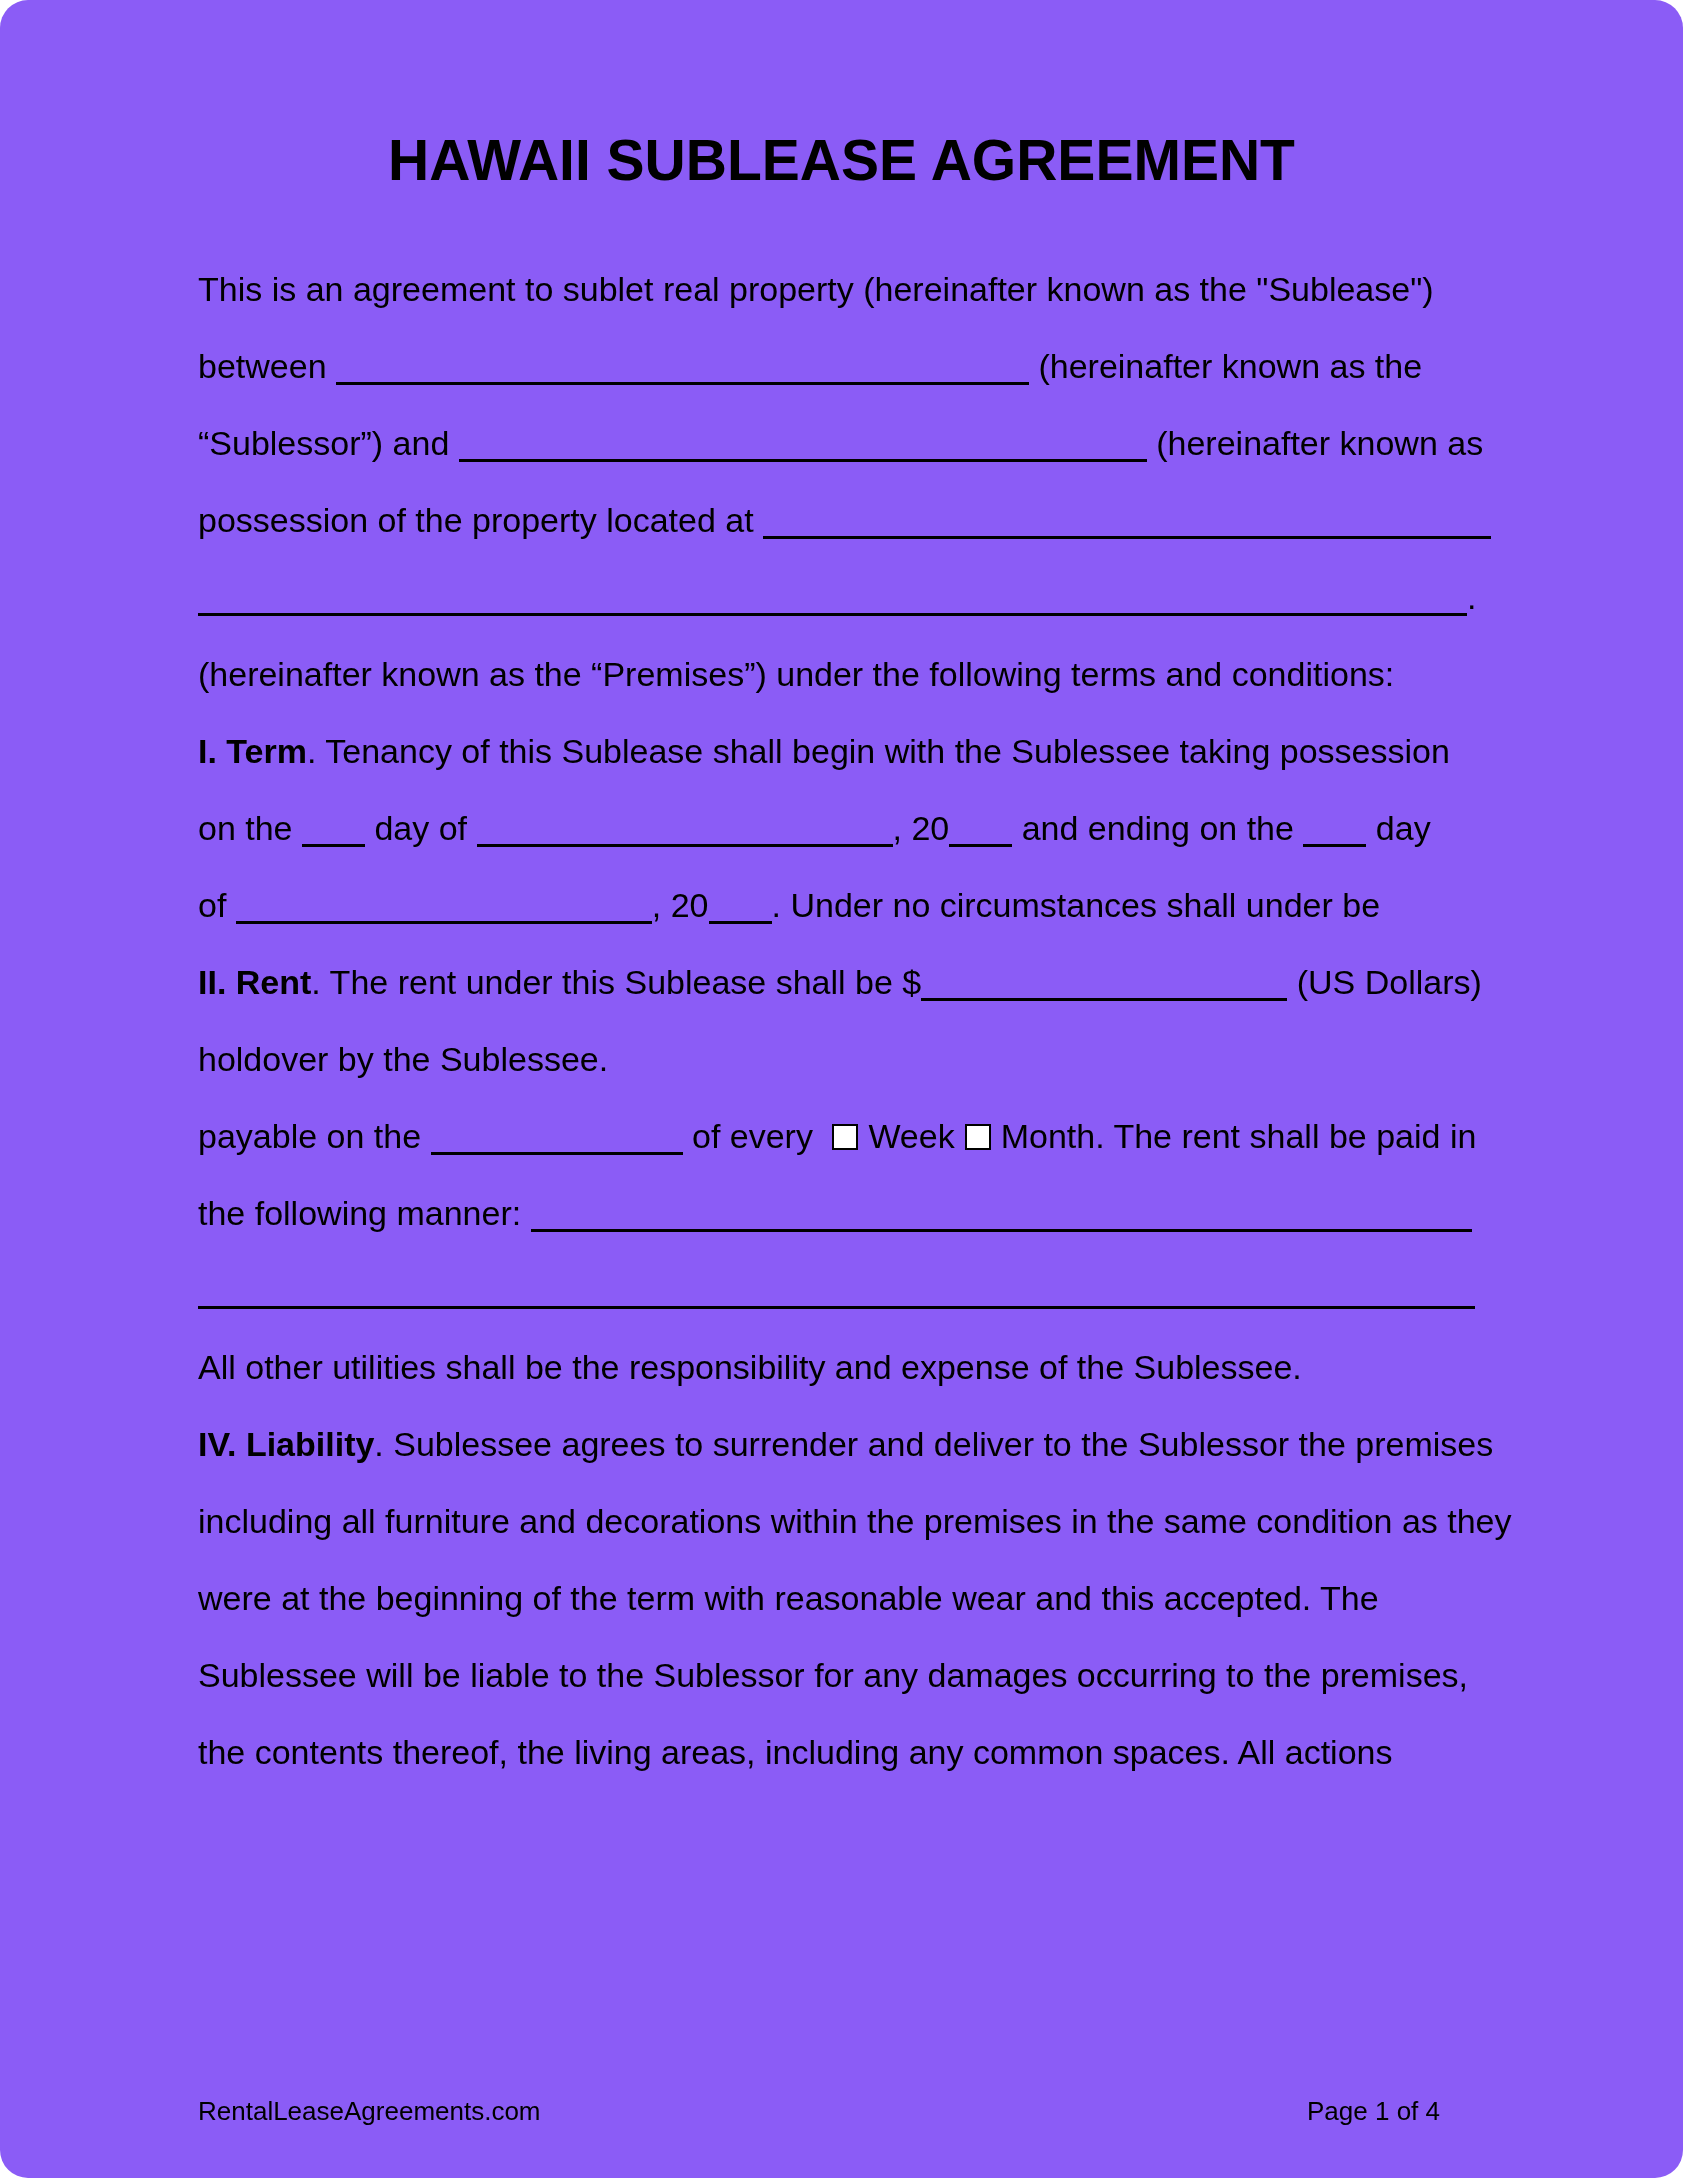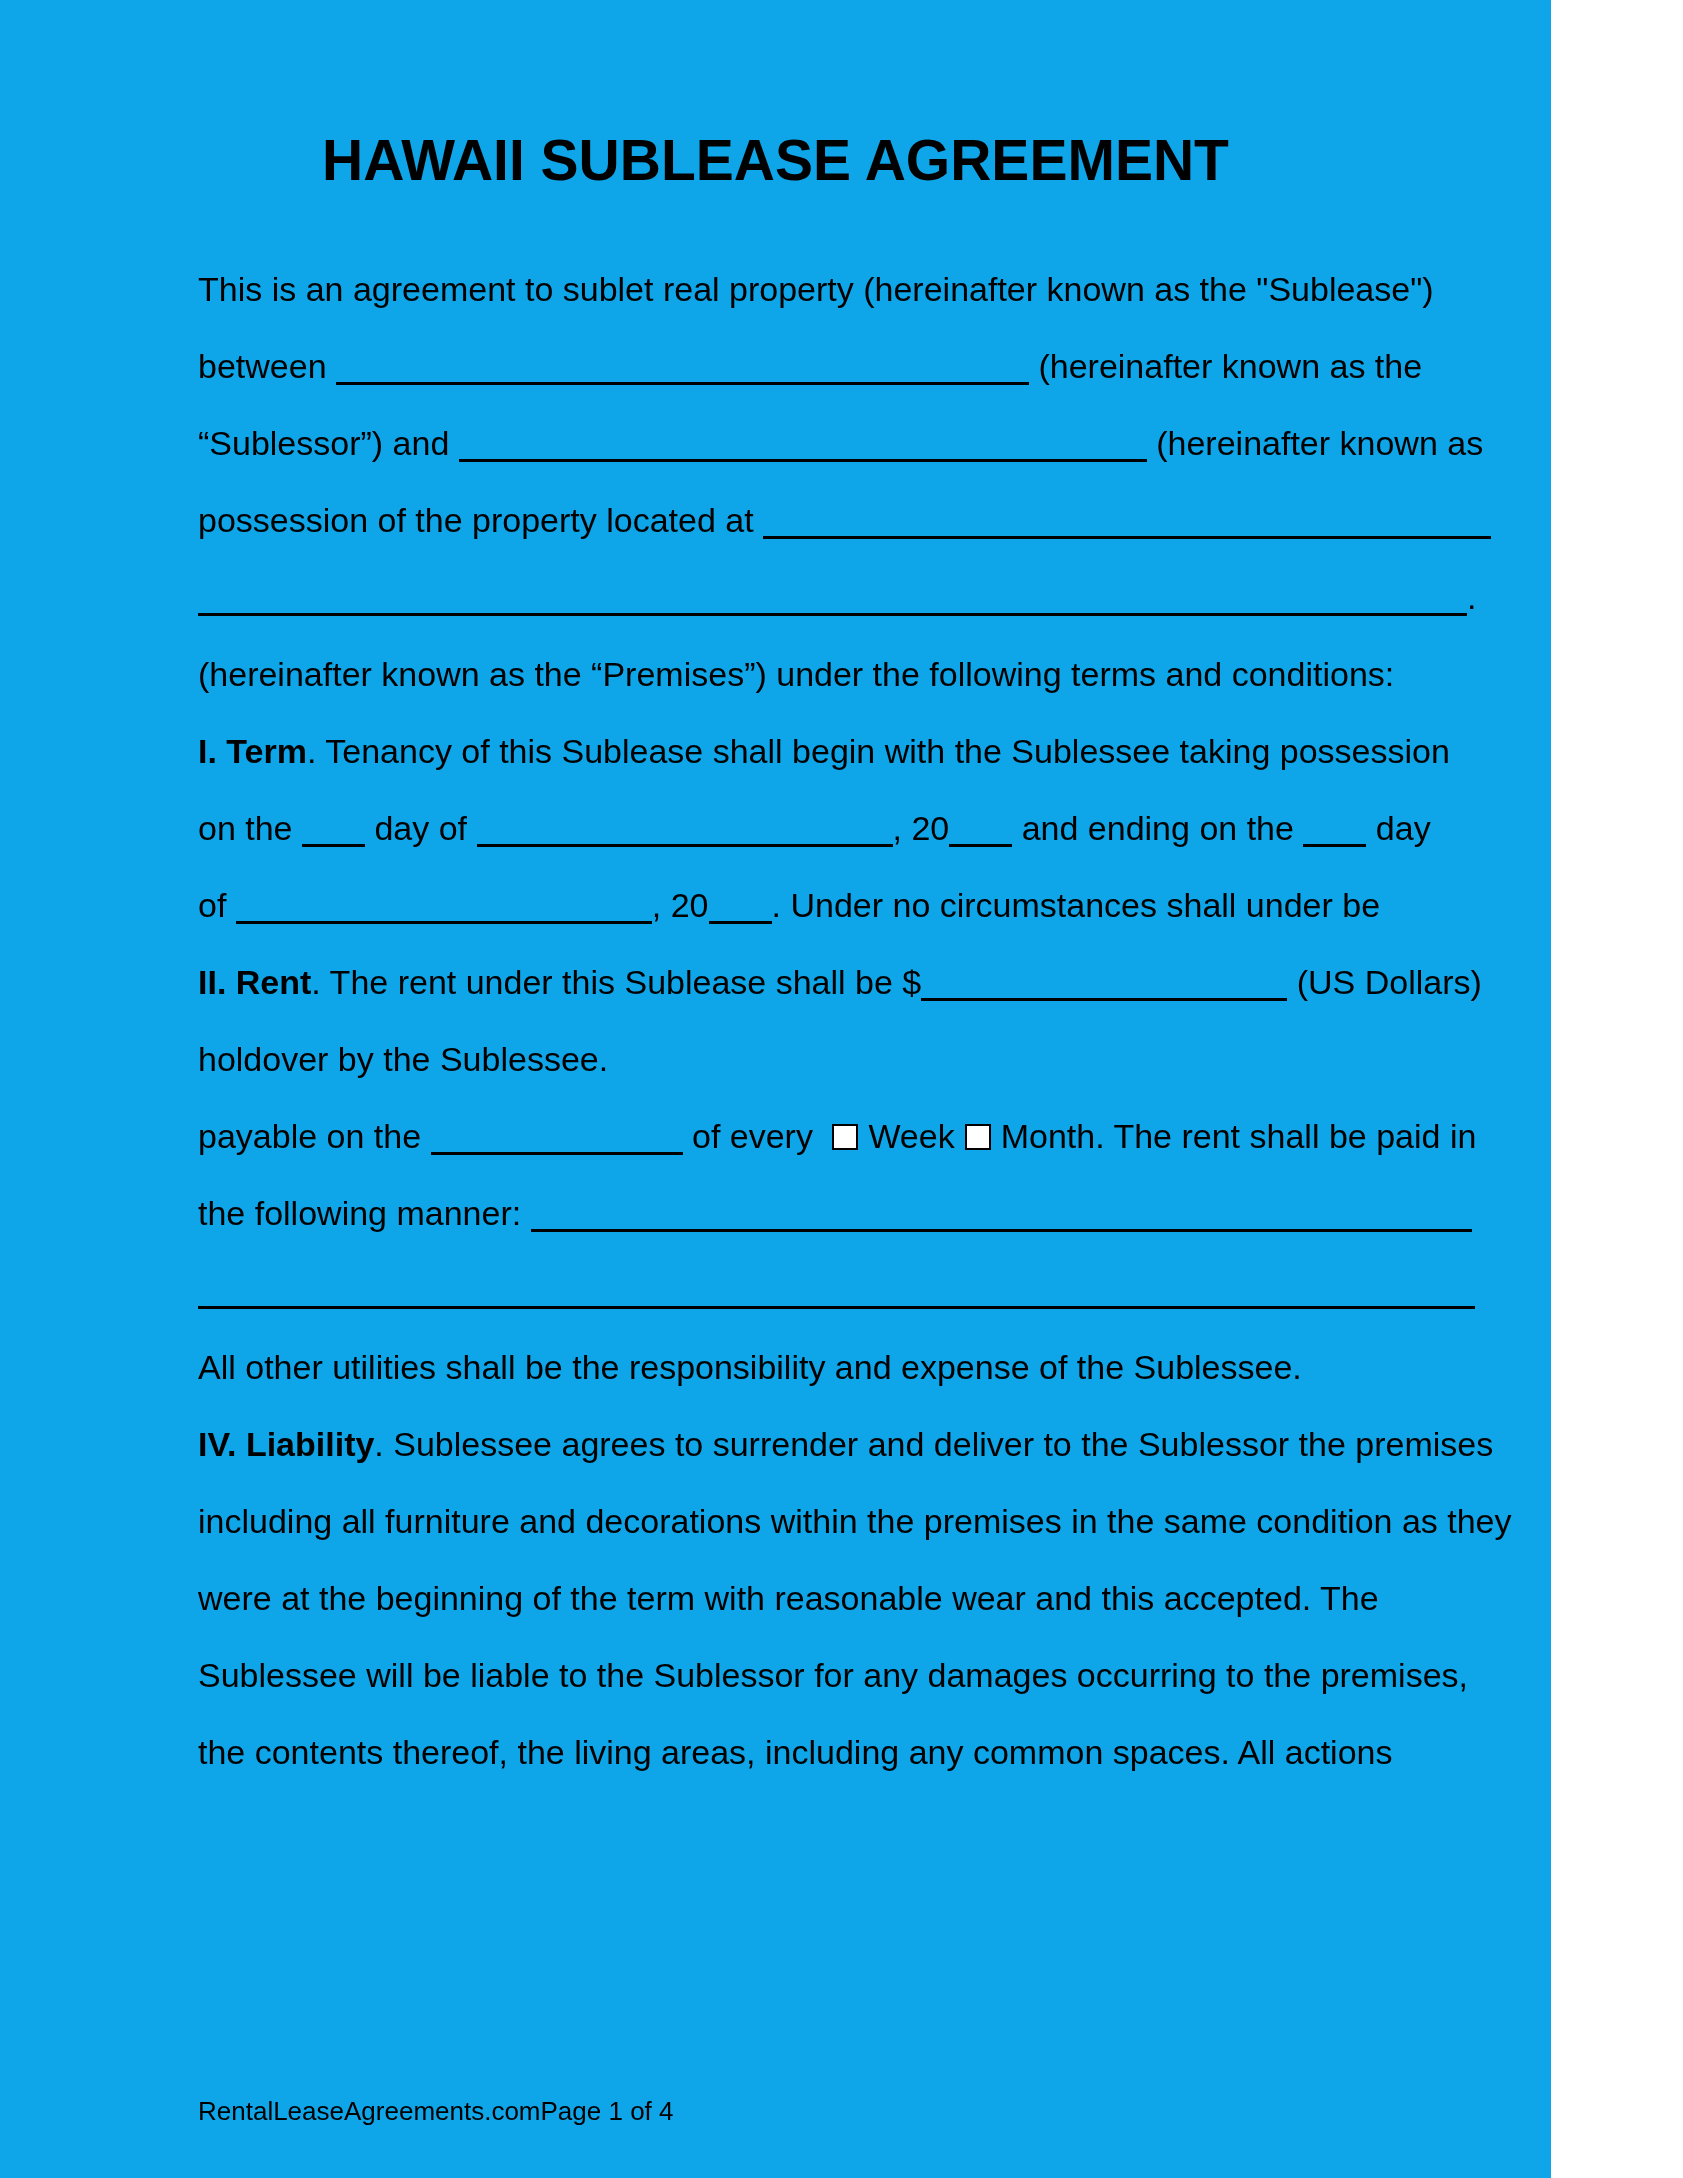--- a/index.html
+++ b/index.html
@@ -1,23 +1,24 @@
 <!DOCTYPE html>
 <html><head>
 <meta charset="utf-8">
 <style>
   html, body { margin: 0; padding: 0; background: #ffffff; }
   .page {
     position: relative;
-    width: 1551px;
+    width: 1683px;
     height: 2178px;
-    background: #0ea5e9;
+    background: #8b5cf6;
     color: #000000;
     font-family: "Liberation Sans", "DejaVu Sans", sans-serif;
     overflow: hidden;
+    border-radius: 28px;
   }
   .doc-title {
     position: absolute;
     top: 121px;
     left: 0;
     width: 100%;
     margin: 0;
     text-align: center;
     font-size: 57px;
     font-weight: bold;
@@ -59,21 +60,21 @@
     vertical-align: -2px;
     margin: 0 10px;
     background: #ffffff;
   }
   .footer {
     position: absolute;
     top: 2091px;
     left: 198px;
     width: 1242px;
     display: flex;
-    justify-content: flex-start;
+    justify-content: space-between;
     font-size: 26px;
     line-height: 40px;
   }
 </style>
 </head>
 <body>
 
 <div class="page">
 
   <h1 class="doc-title">HAWAII SUBLEASE AGREEMENT</h1>

